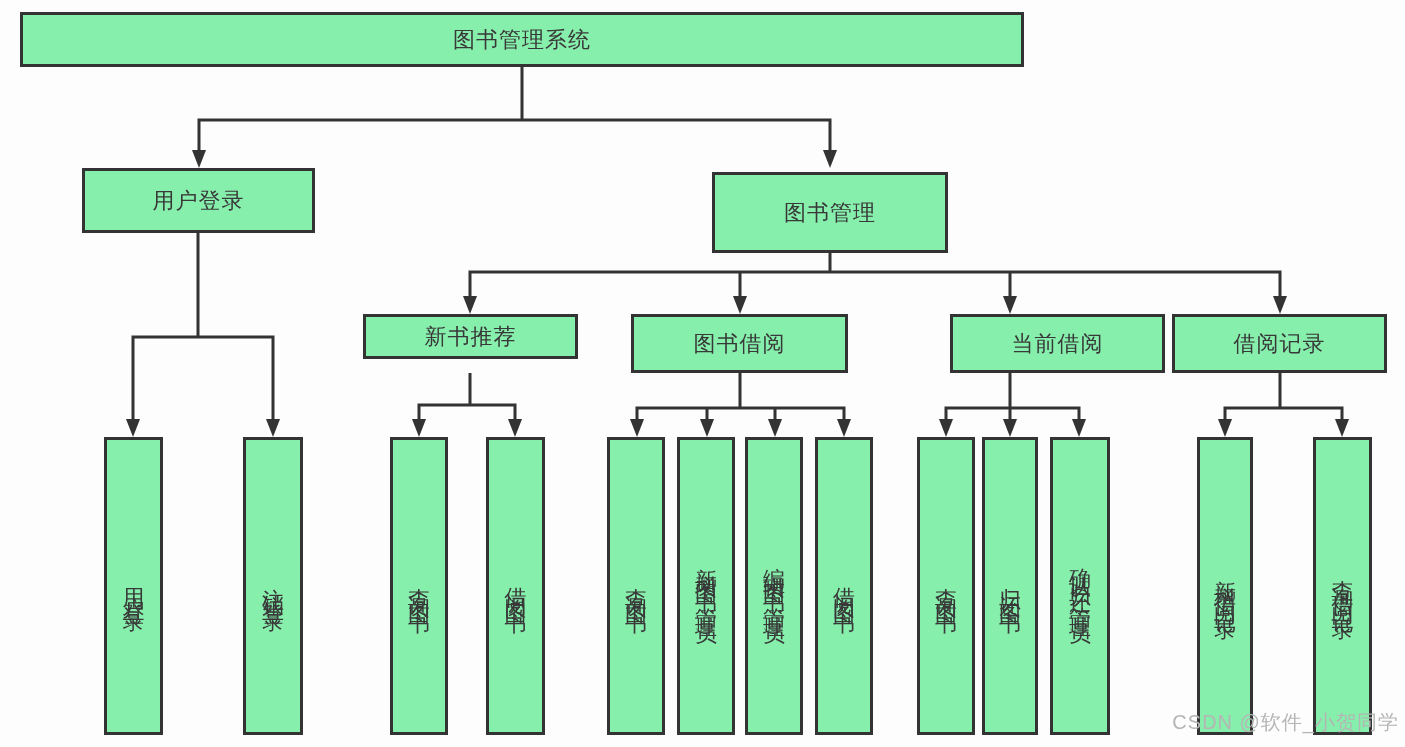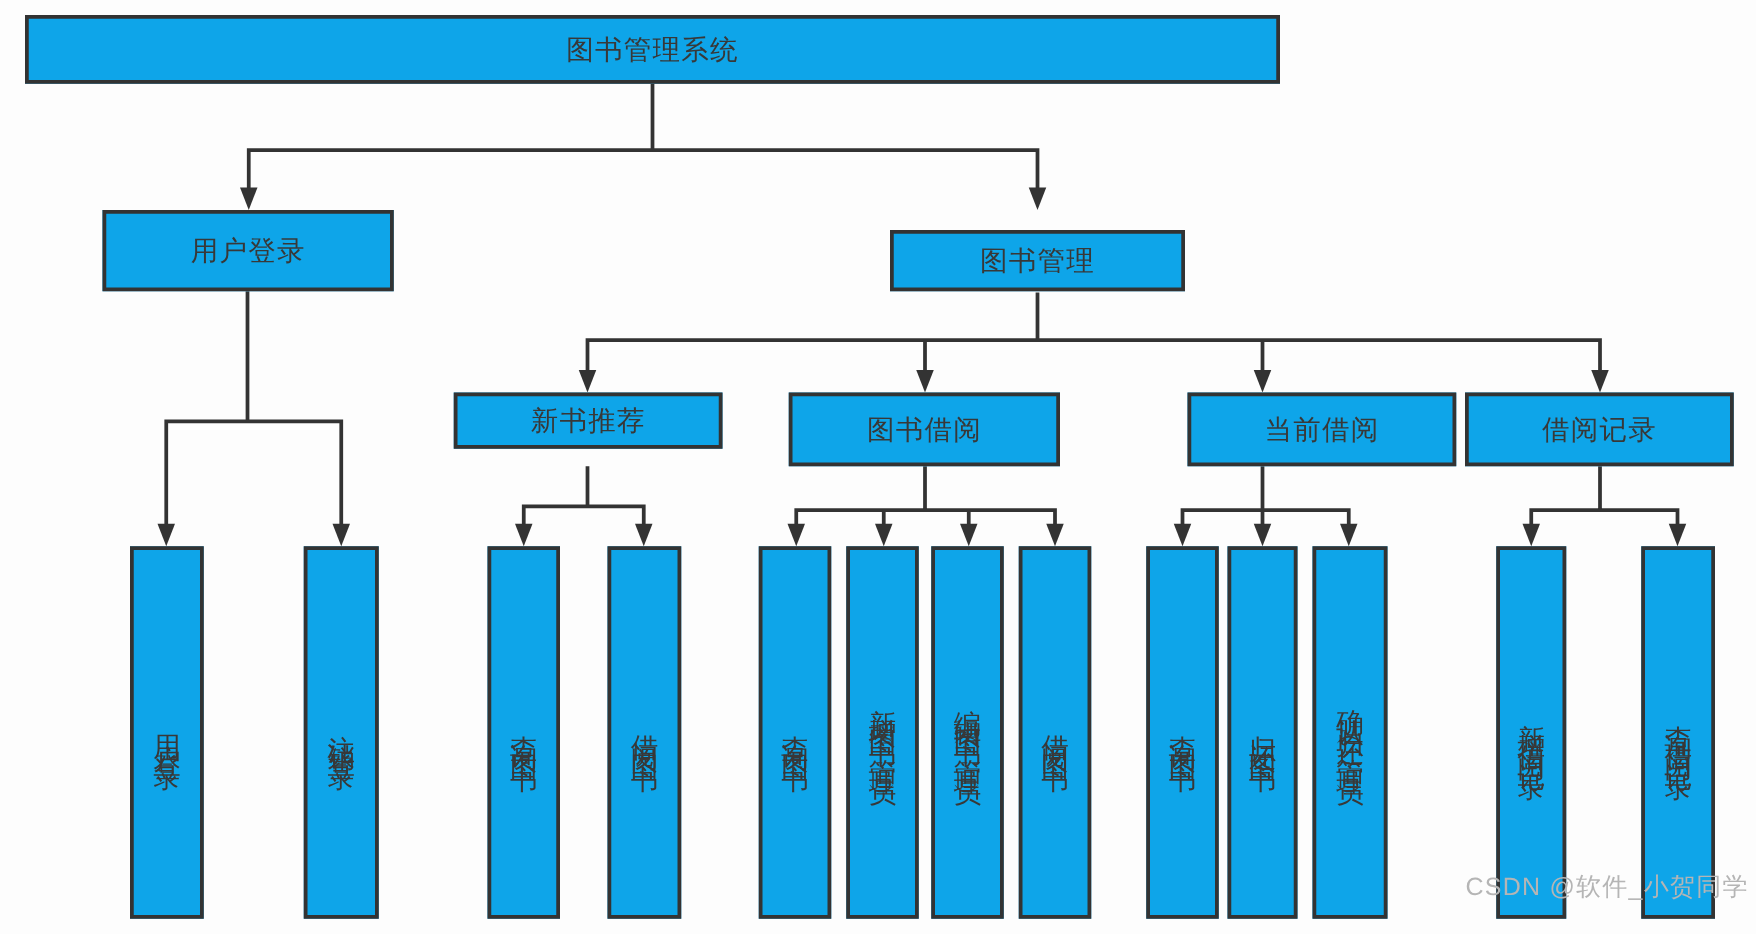--- a/index.html
+++ b/index.html
@@ -11,39 +11,39 @@
     overflow:hidden;
   }
   .connector-layer{
     position:absolute;left:0;top:0;width:1405px;height:747px;
     pointer-events:none;
   }
   .node{
     position:absolute;
     box-sizing:border-box;
     border:3px solid #333333;
-    background:#0ea5e9;
+    background:#86efac;
     display:flex;align-items:center;justify-content:center;
     color:#383838;
     font-size:22px;
     letter-spacing:1px;
   }
   .leaf .vtext{
     writing-mode:vertical-rl;
     text-orientation:mixed;
     letter-spacing:8px;
     font-size:22px;
     line-height:1.0;
     white-space:nowrap;
   }
   
   .n-root{left:20px;top:12px;width:1004px;height:55px;}
   
   .n-l2a{left:82px;top:168px;width:233px;height:65px;}
-  .n-l2b{left:712px;top:184px;width:236px;height:49px;}
+  .n-l2b{left:712px;top:172px;width:236px;height:81px;}
   
   .n-l3a{left:363px;top:314px;width:215px;height:45px;}
   .n-l3b{left:631px;top:314px;width:217px;height:59px;}
   .n-l3c{left:902px;top:314px;width:215px;height:59px;margin-left:48px;}
   .n-l3d{left:1172px;top:314px;width:215px;height:59px;}
   
   .leaf{top:437px;height:298px;}
   .n-a1{left:104px;width:59px;}
   .n-a2{left:243px;width:60px;}
   .n-b1{left:390px;width:58px;}
@@ -52,21 +52,21 @@
   .n-c2{left:677px;width:58px;}
   .n-c3{left:745px;width:58px;}
   .n-c4{left:815px;width:58px;}
   .n-d1{left:917px;width:58px;}
   .n-d2{left:982px;width:56px;}
   .n-d3{left:1050px;width:60px;}
   .n-e1{left:1197px;width:56px;}
   .n-e2{left:1313px;width:59px;}
   .watermark{
     position:absolute;
-    right:6px;bottom:24px;
+    right:6px;bottom:11px;
     font-size:20px;
     color:#b5b5b5;
     letter-spacing:1px;
   }
 </style>
 </head>
 <body>
 
 <div class="canvas">
 

